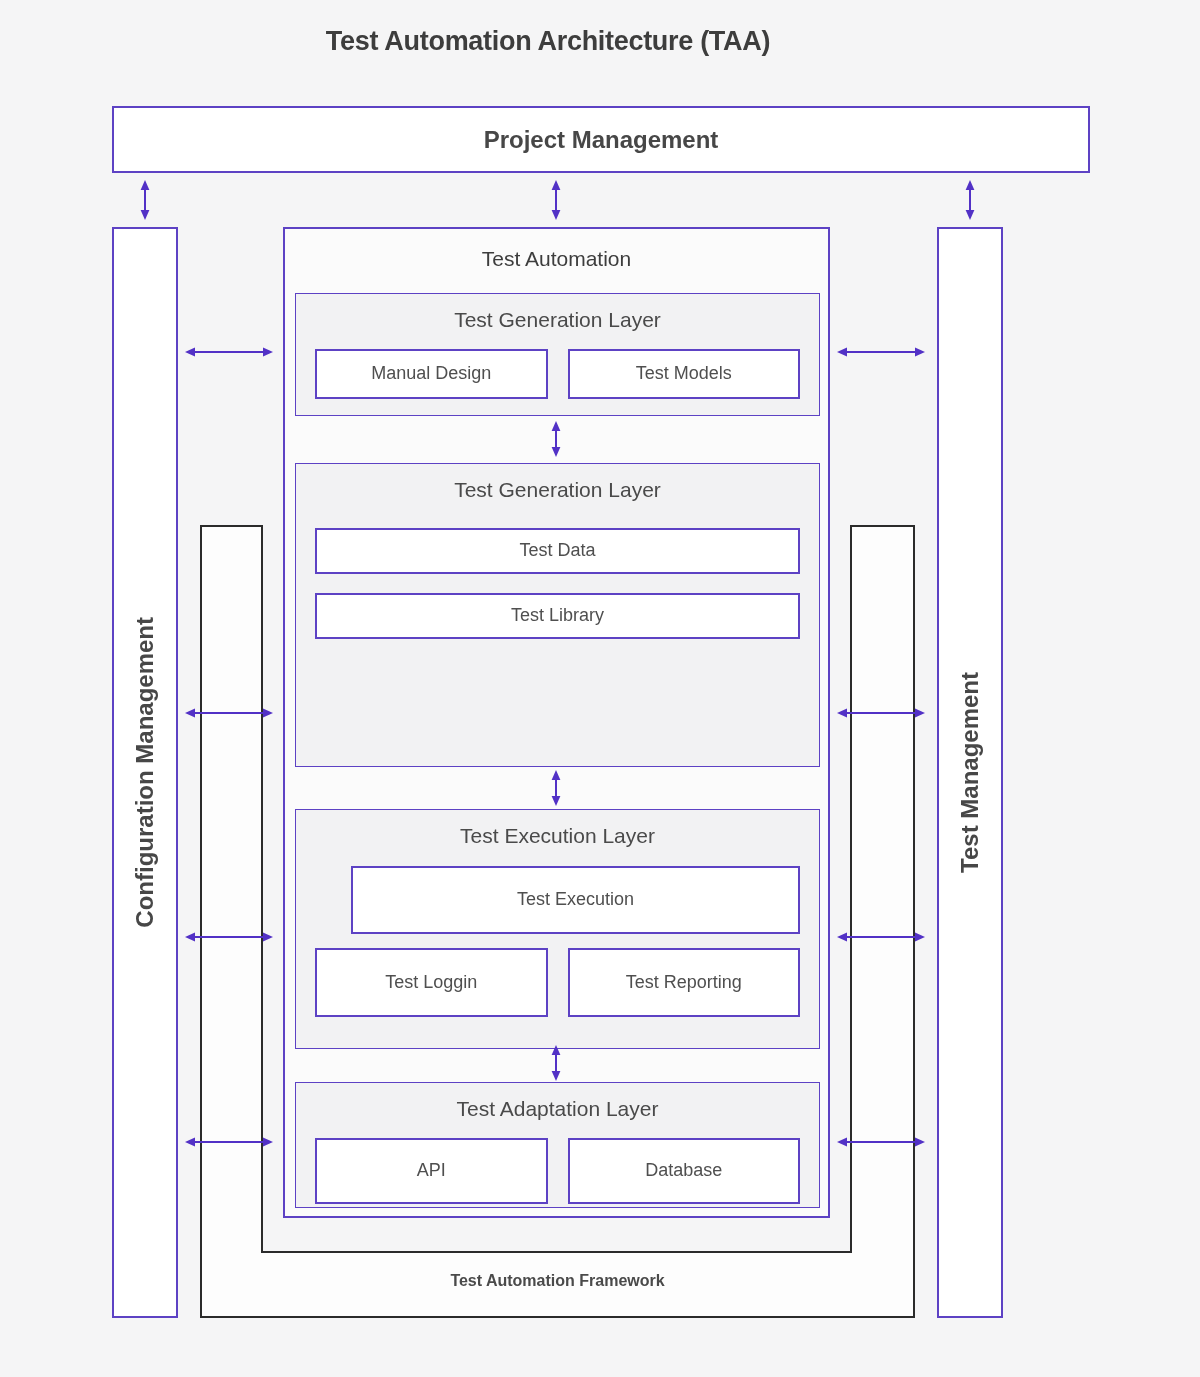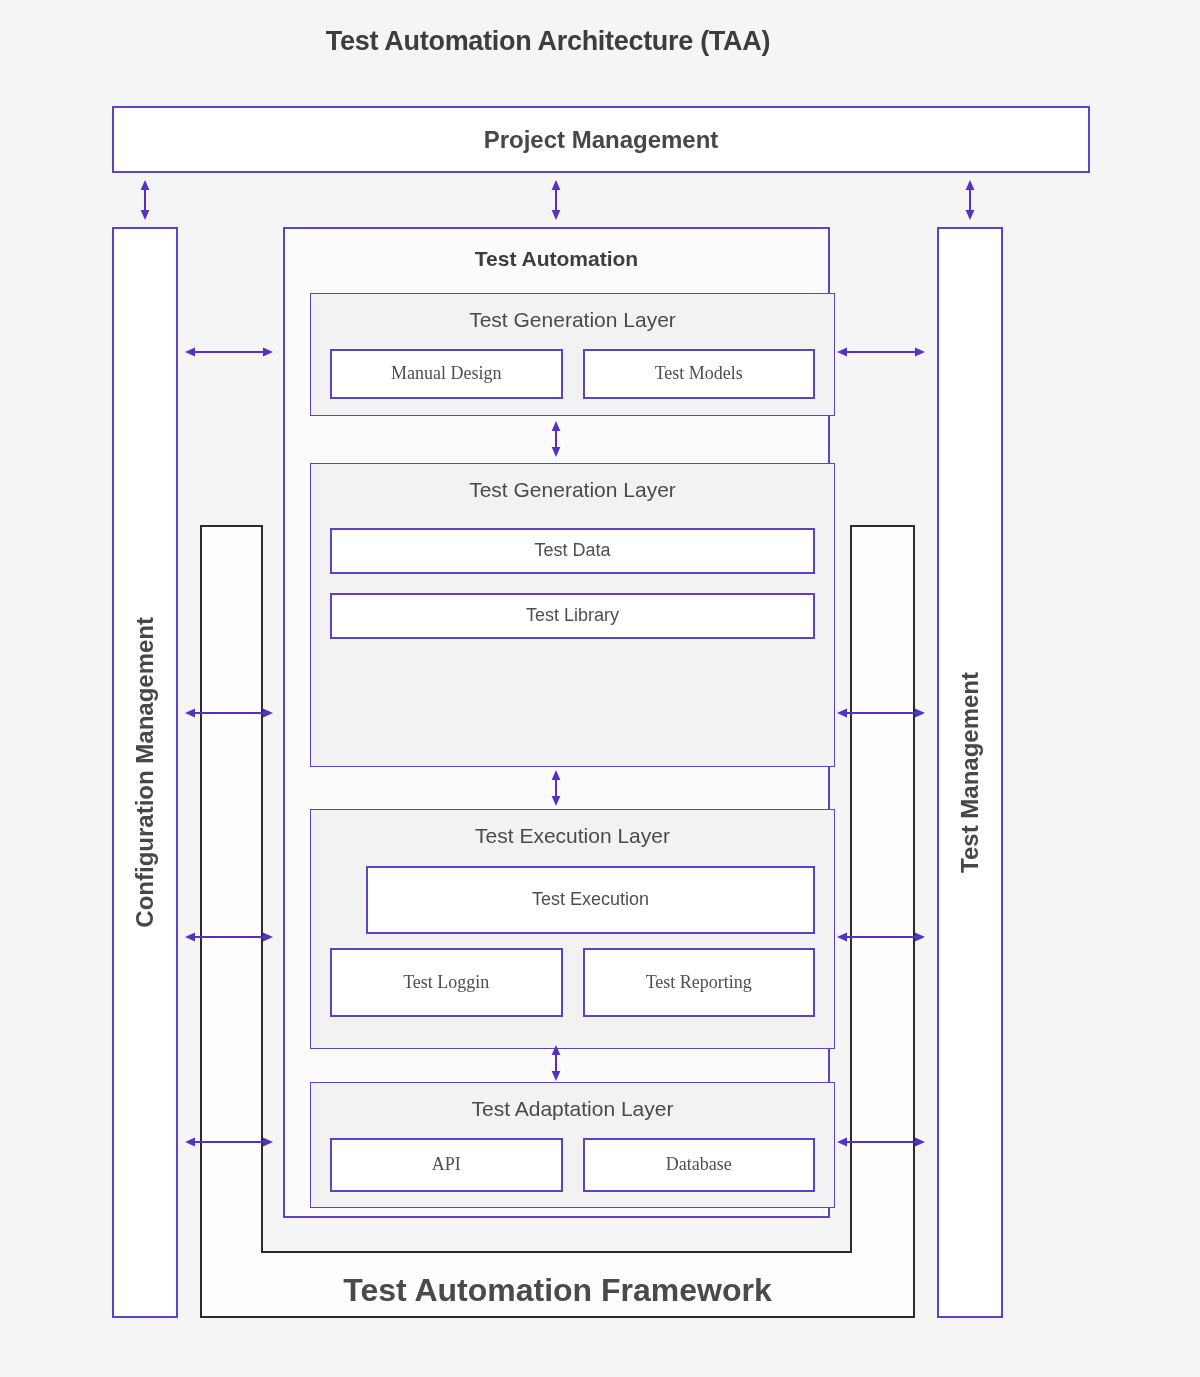--- a/index.html
+++ b/index.html
@@ -24,48 +24,48 @@
 
   
   .fw-outer{position:absolute;left:200px;top:525px;width:715px;height:793px;
     background:var(--band,#fdfdfd);border:2px solid var(--frame,#2b2b2b);border-top:none;}
   .fw-inner{position:absolute;left:261px;top:525px;width:591px;height:728px;
     background:var(--bg,#f5f5f6);border:2px solid var(--frame,#2b2b2b);border-top:none;}
   .fw-cap{position:absolute;top:525px;height:2px;background:var(--frame,#2b2b2b);}
   .fw-cap-left{left:200px;width:63px;}
   .fw-cap-right{left:851px;width:64px;}
   .fw-label{position:absolute;left:200px;top:1272px;width:715px;text-align:center;
-    font-size:32px;font-weight:bold;color:#4a4a4a;}
+    font-size:16px;font-weight:bold;color:#4a4a4a;}
 
   
   .ta-box{position:absolute;left:283px;top:227px;width:547px;height:991px;
     background:var(--panel,#fbfbfb);border:2px solid var(--purple,#5d42c4);}
   .ta-title{position:absolute;left:0;top:18px;width:100%;text-align:center;
-    font-size:21px;font-weight:bold;color:var(--heading,#3d3d3d);}
-
-  .layer{position:absolute;left:25px;width:525px;background:var(--layer,#f2f2f3);
+    font-size:21px;font-weight:normal;color:var(--heading,#3d3d3d);}
+
+  .layer{position:absolute;left:10px;width:525px;background:var(--layer,#f2f2f3);
     border:1px solid var(--purple,#5d42c4);padding:0 19px;}
   .layer-1{top:64px;height:123px;}
   .layer-2{top:234px;height:304px;}
   .layer-3{top:580px;height:240px;}
   .layer-4{top:853px;height:126px;}
   .layer-title{margin-top:14px;text-align:center;font-size:21px;color:#4a4a4a;}
 
-  .row{display:flex;gap:20px;font-family:Liberation Serif, serif;}
+  .row{display:flex;gap:20px;}
   .row3{display:flex;gap:17px;}
   .item{background:#ffffff;border:2px solid var(--purple,#5d42c4);
     display:flex;align-items:center;justify-content:center;text-align:center;
     font-size:18px;color:var(--body,#4f4f4f);line-height:1.55;flex:1;}
   .l1-row{margin-top:17px;}  .l1-row .item{height:50px;}
   .l2-row{margin-top:16px;}  .l2-row .item{height:99px;padding:0 24px;}
   .l2-wide1{margin-top:26px;height:46px;}
   .l2-wide2{margin-top:19px;height:46px;}
   .l3-wide{margin-top:18px;height:68px;margin-left:36px;}
   .l3-row{margin-top:14px;}  .l3-row .item{height:69px;}
-  .l4-row{margin-top:17px;}  .l4-row .item{height:54px;}
+  .l4-row{margin-top:17px;}  .l4-row .item{height:66px;}
 
   .arrow{position:absolute;line-height:0;}
   .arrow svg line{stroke:var(--arrow,#5231c6);stroke-width:2;}
   .arrow svg polygon{fill:var(--arrow,#5231c6);}
 </style>
 </head>
 <body>
 
 <div id="stage">
 

